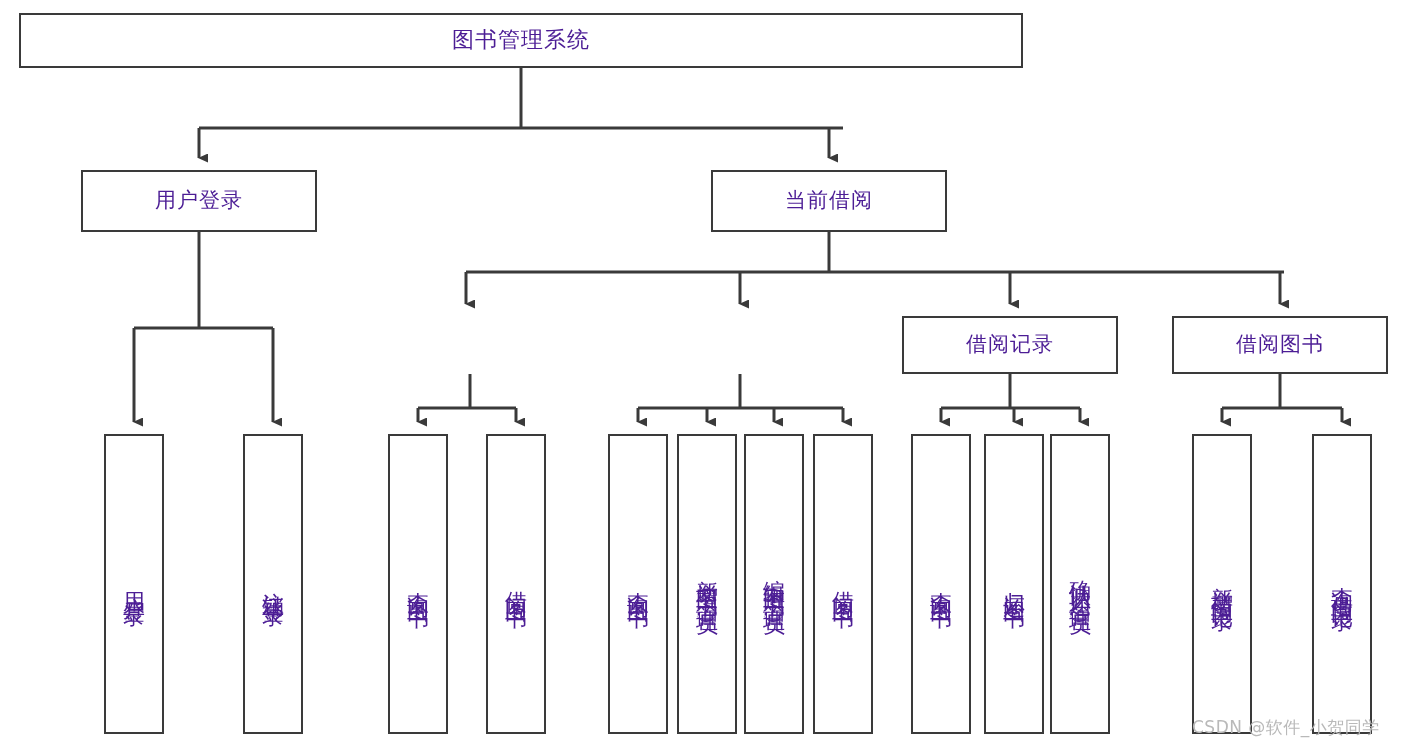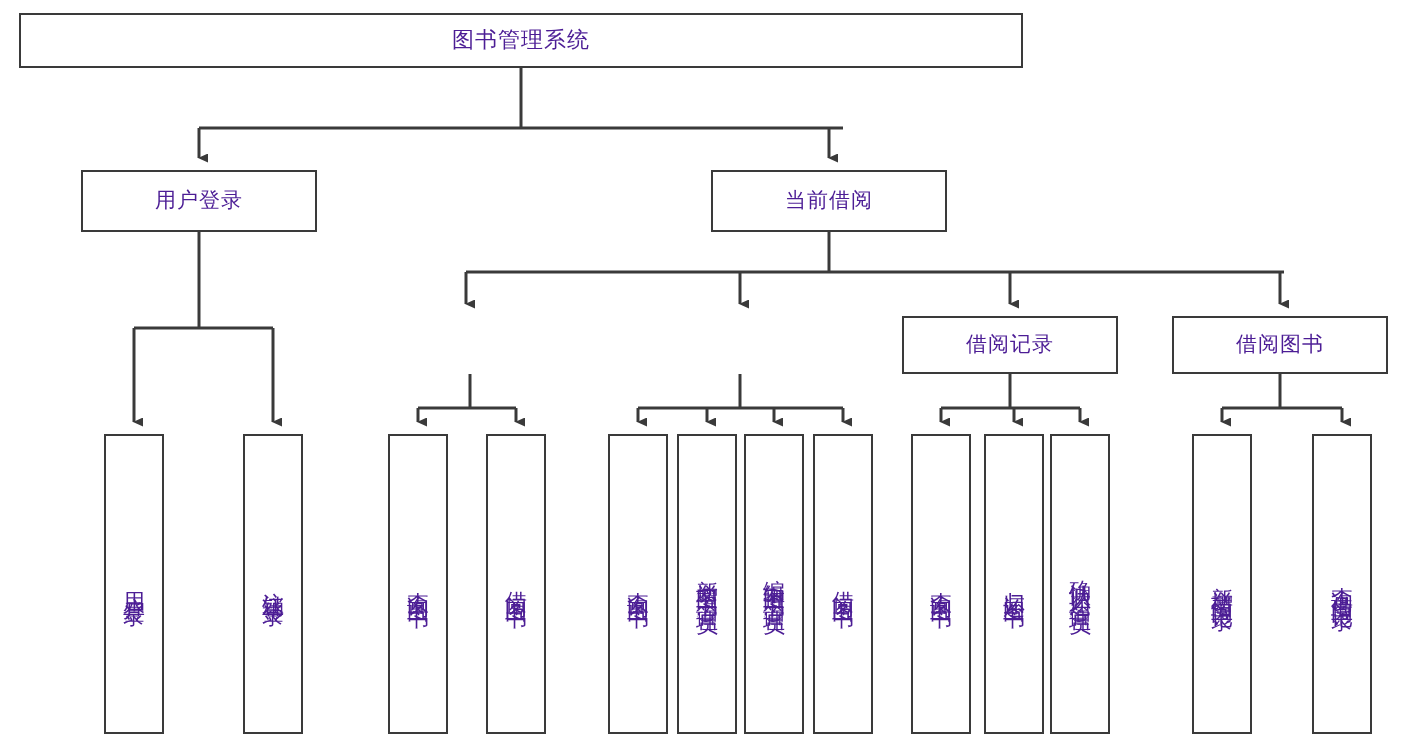--- a/index.html
+++ b/index.html
@@ -181,14 +181,15 @@
     <span class="vtext">确认归还（管理员）</span>
   </div>
 
   <div class="node node-v" style="left:1192px; top:434px; width:60px; height:300px;">
     <span class="vtext">新增借阅记录</span>
   </div>
   <div class="node node-v" style="left:1312px; top:434px; width:60px; height:300px;">
     <span class="vtext">查询借阅记录</span>
   </div>
 
+  <div class="watermark" style="left:1192px; top:716px;">CSDN @软件_小贺同学</div>
 
 </div>
 
 </body></html>

